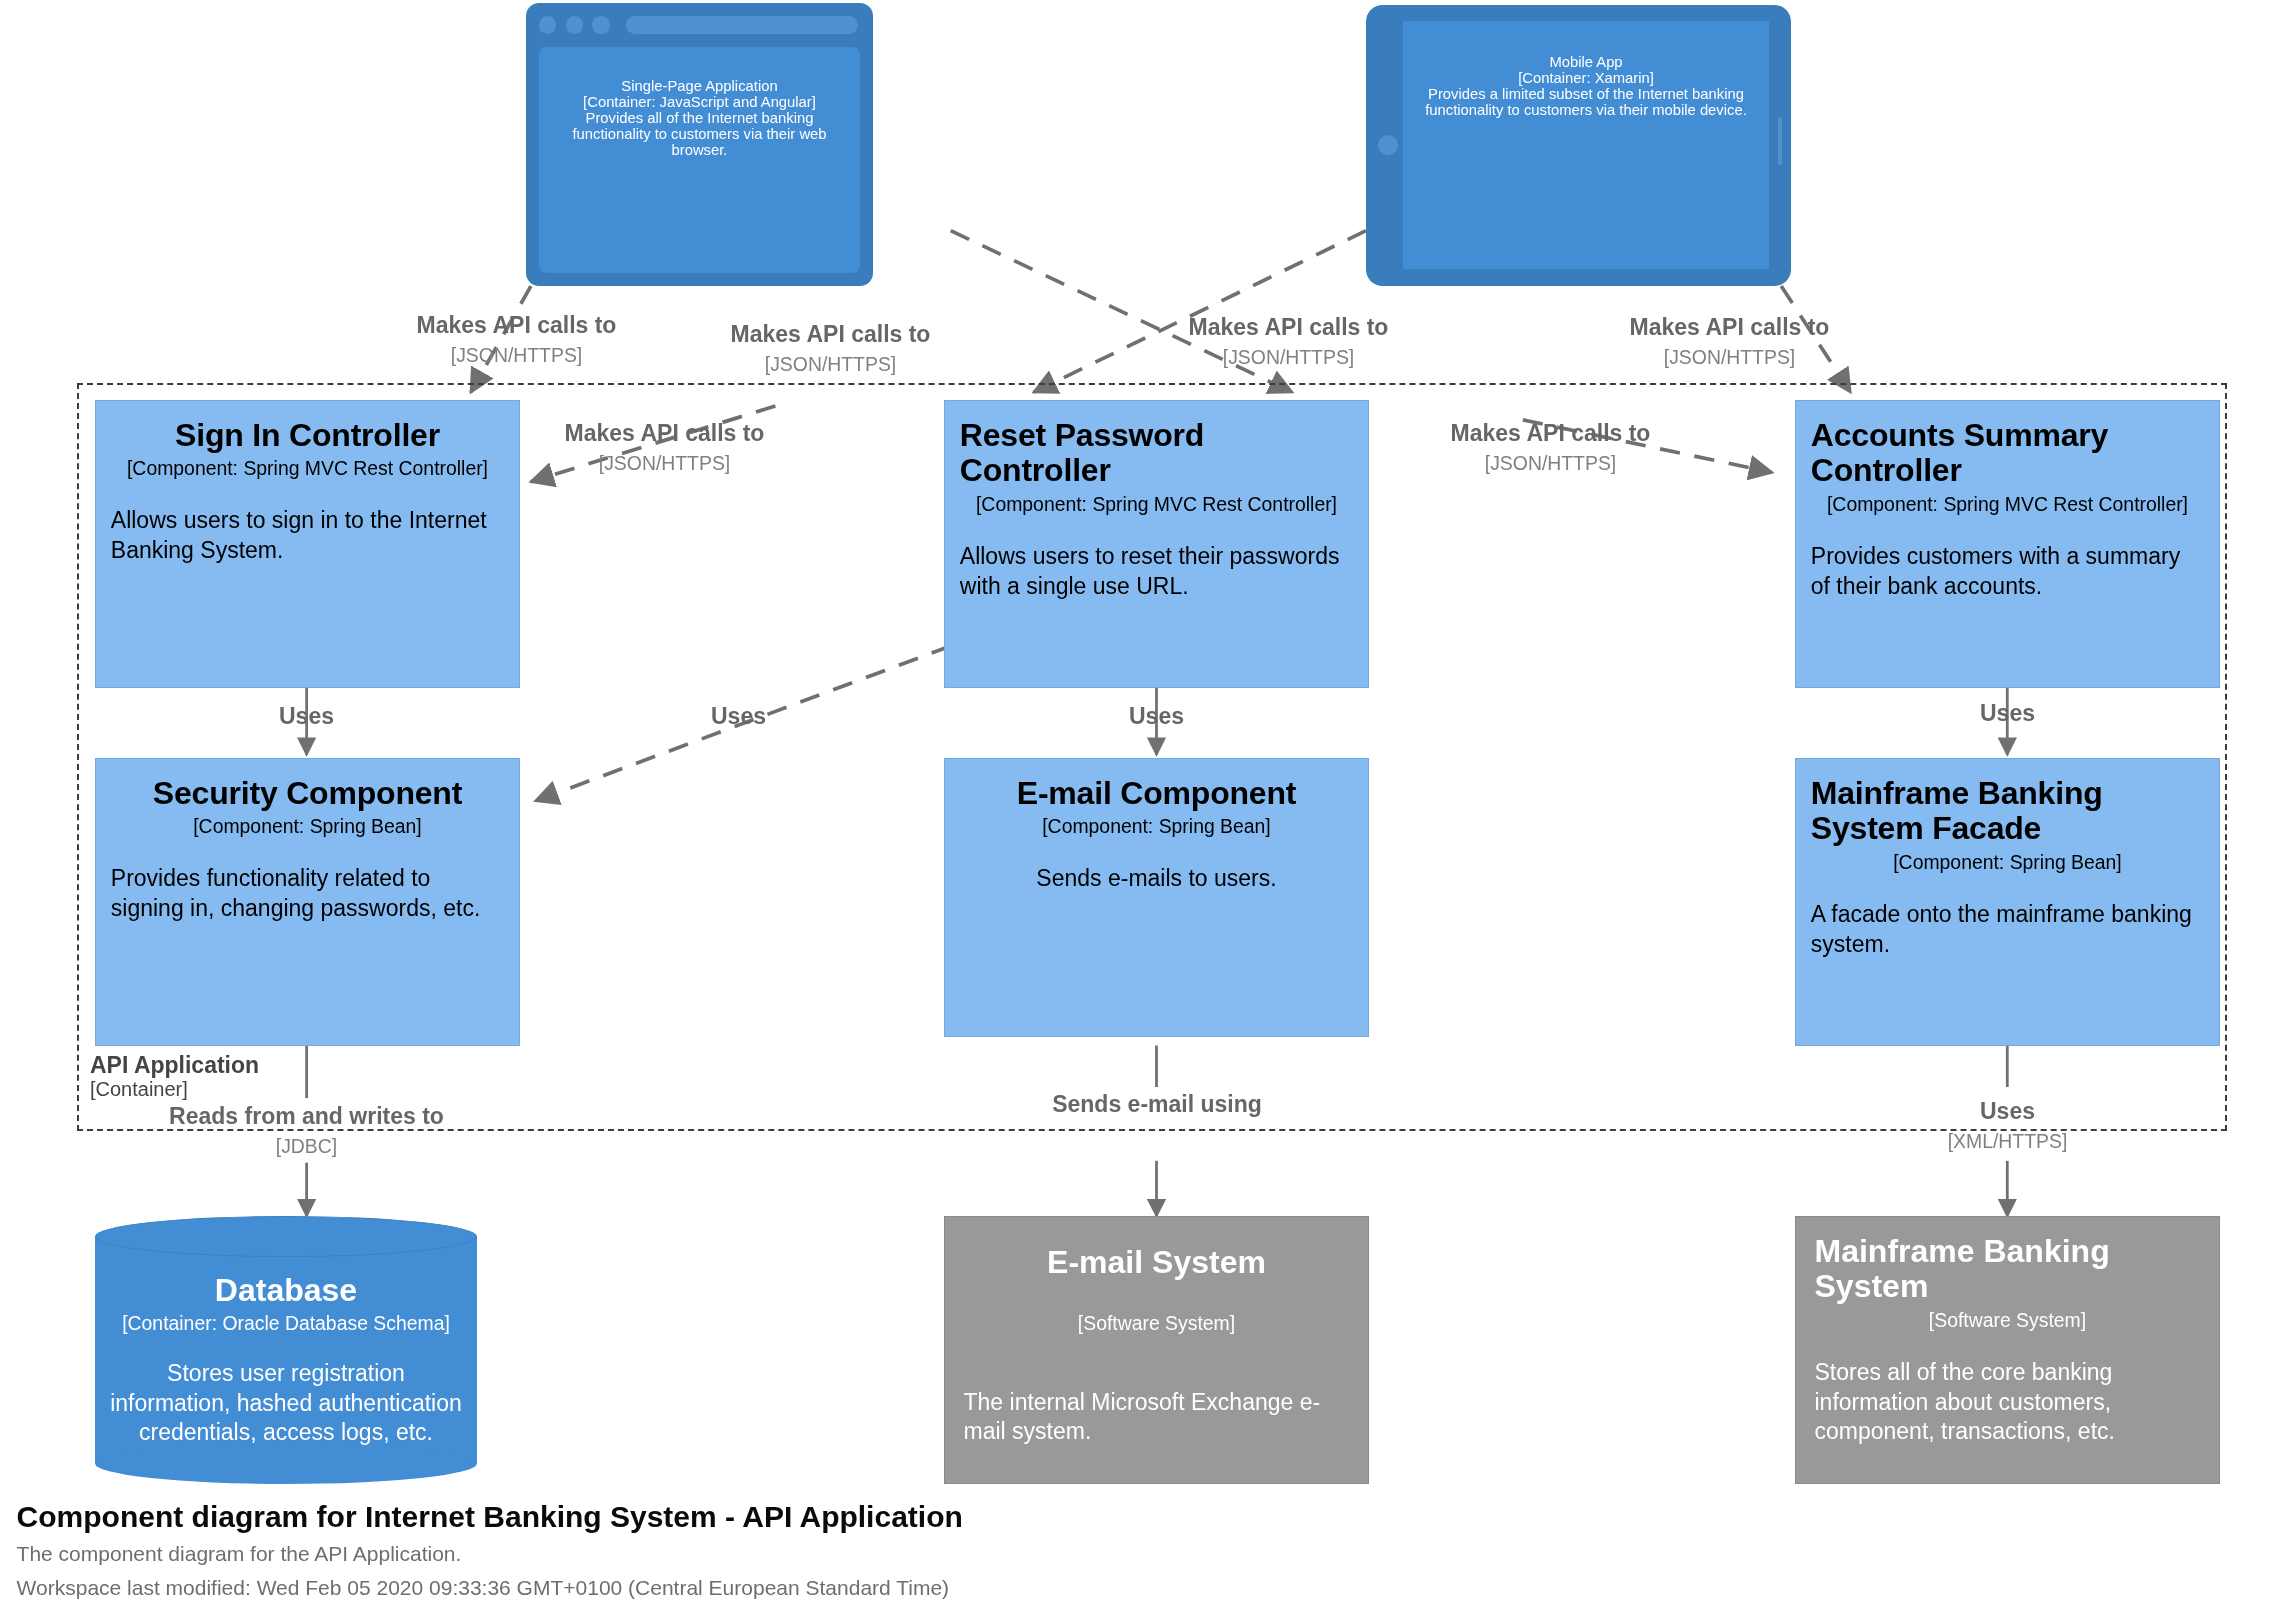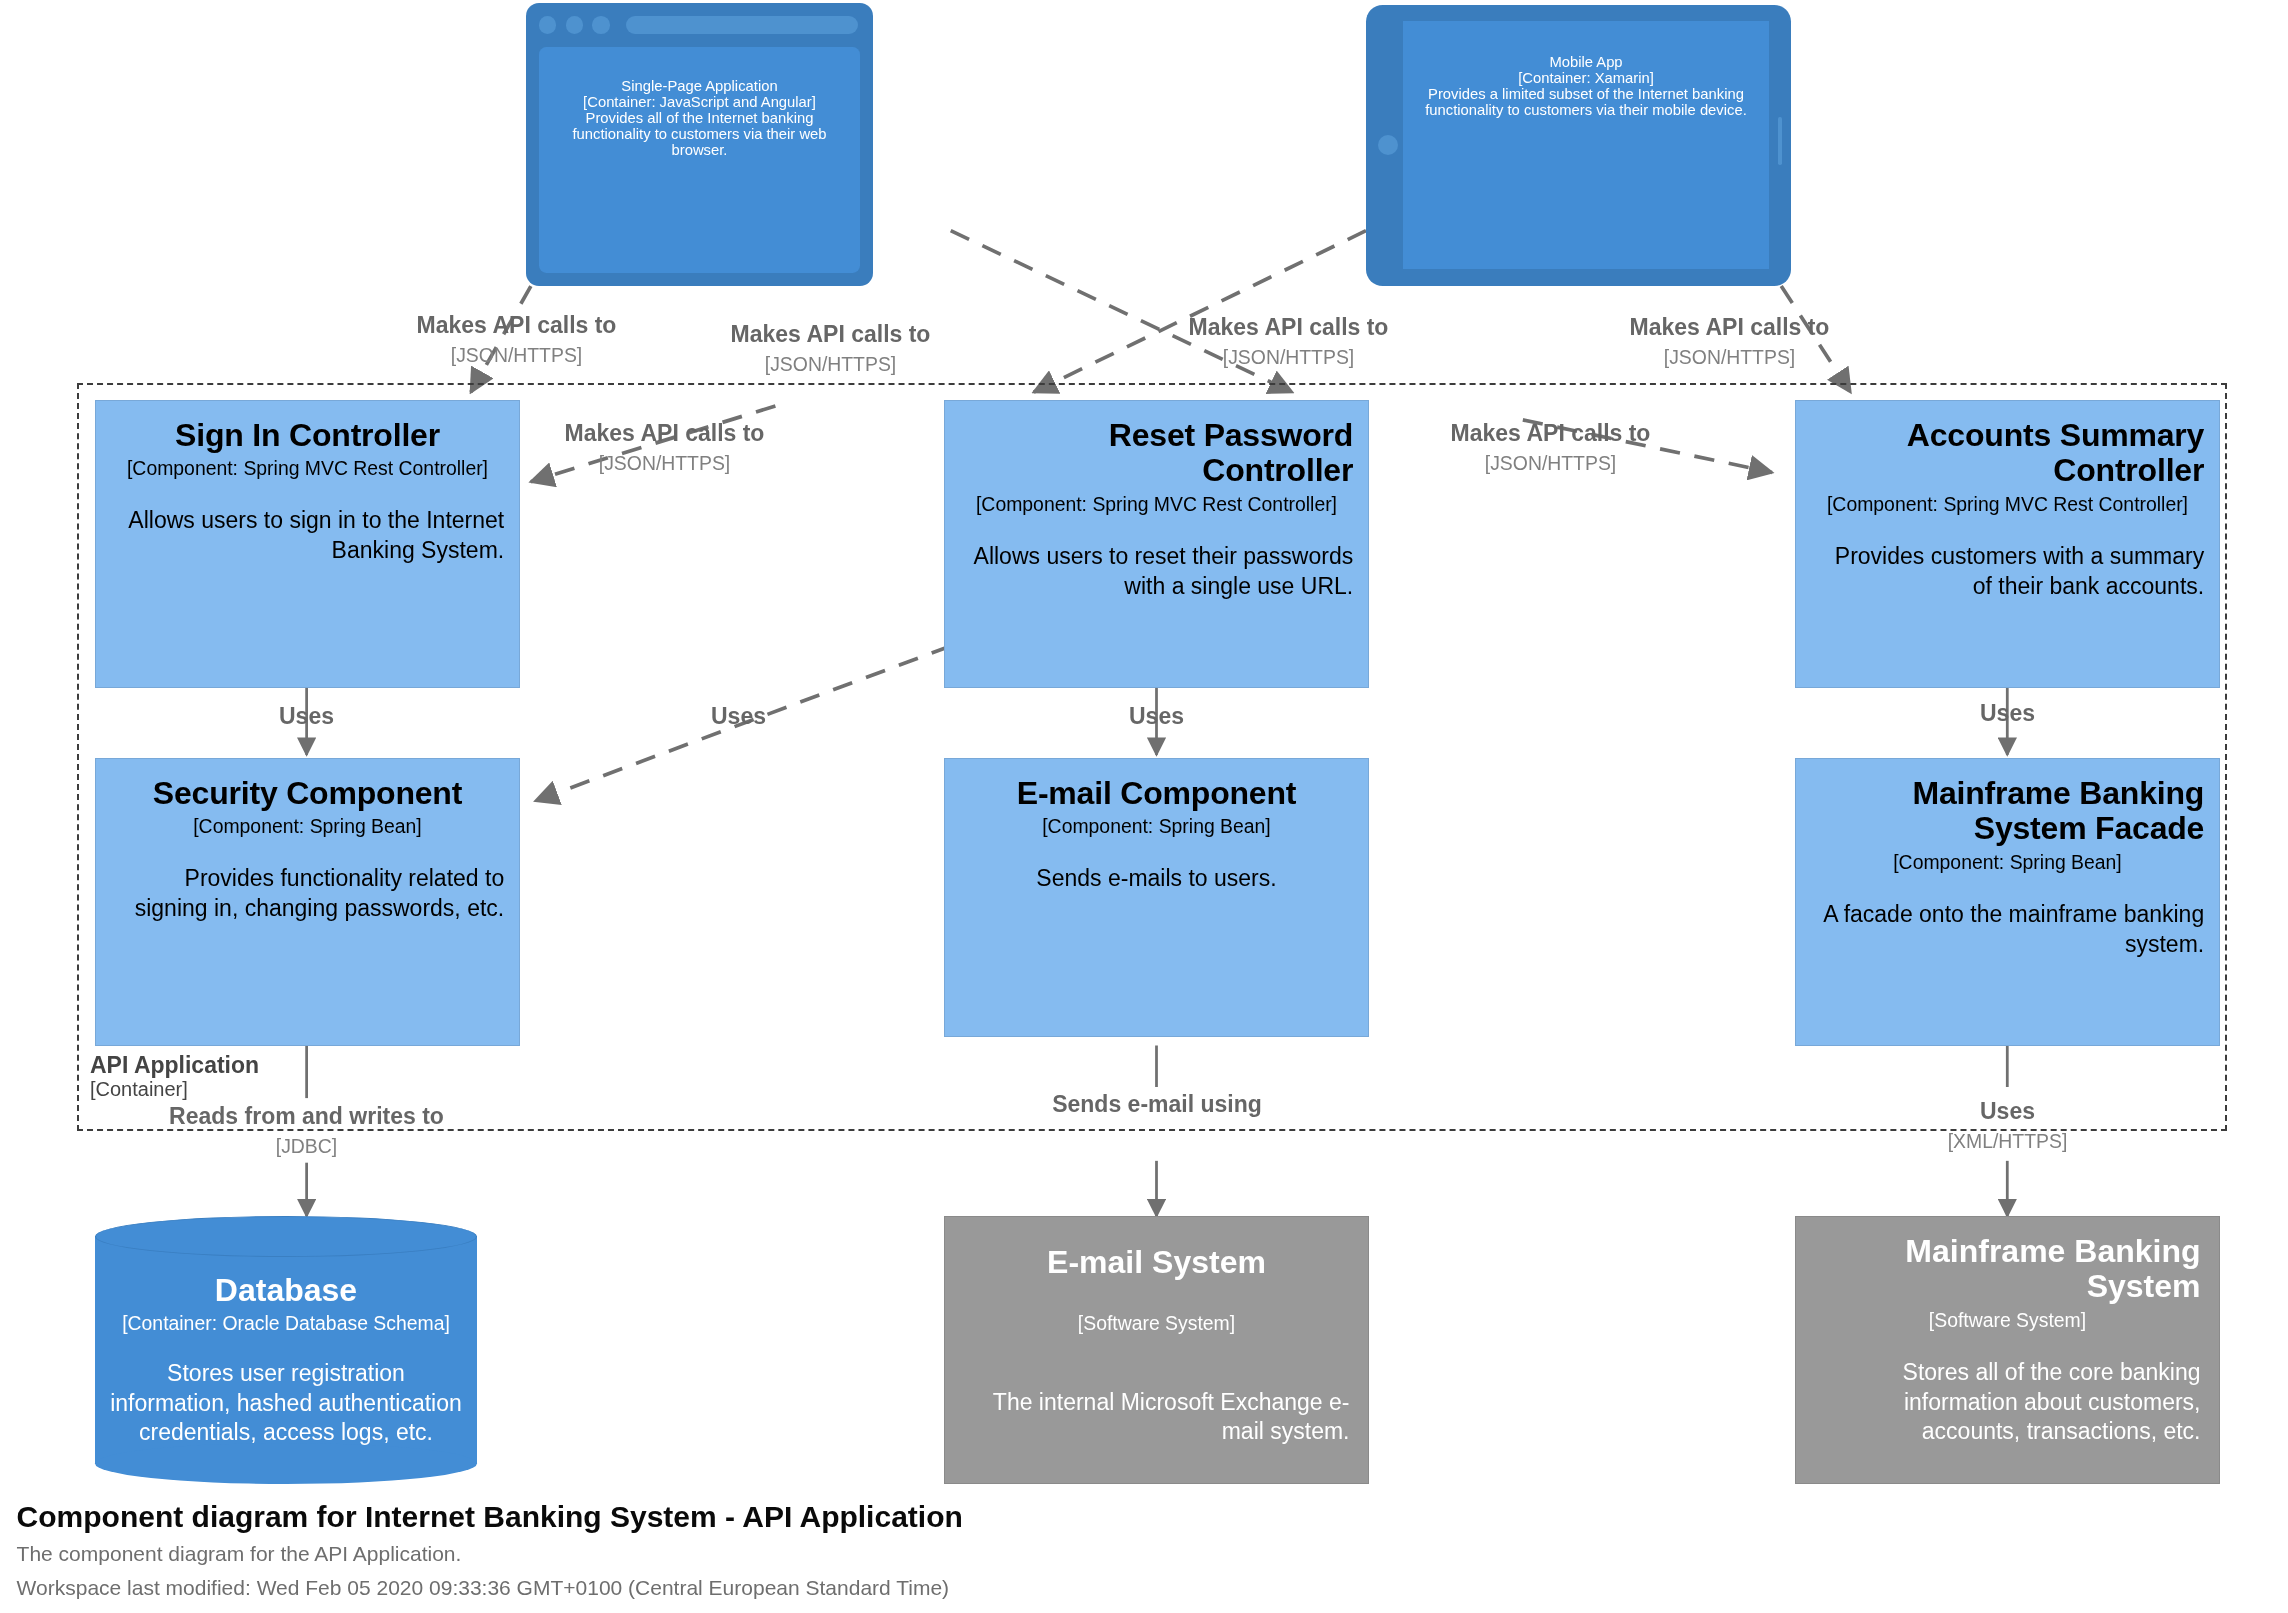--- a/index.html
+++ b/index.html
@@ -26,21 +26,21 @@
     pointer-events: none;
   }
 
   
   .node {
     position: absolute;
     box-sizing: border-box;
     display: flex;
     flex-direction: column;
     align-items: center;
-    text-align: right;
+    text-align: left;
     overflow: hidden;
   }
   .node .title {
     font-weight: bold;
     line-height: 1.12;
   }
   .node .meta {
     line-height: 1.2;
   }
   .node .desc {
@@ -362,21 +362,21 @@
 
   <div class="node ext-system" style="left:944px; top:1216px; width:425px; height:268px;gap:27px;">
     <div class="title">E-mail System</div>
     <div class="meta">[Software System]</div>
     <div class="desc">The internal Microsoft Exchange e-mail system.</div>
   </div>
 
   <div class="node ext-system" style="left:1795px; top:1216px; width:425px; height:268px; padding-top:16.6px;">
     <div class="title">Mainframe Banking System</div>
     <div class="meta">[Software System]</div>
-    <div class="desc">Stores all of the core banking information about customers, accounts, transactions, etc.</div>
+    <div class="desc">Stores all of the core banking information about customers, component, transactions, etc.</div>
   </div>
 
   <div class="rel" style="left:369px; top:312px; width:295px;">
     <div class="rel-desc">Makes API calls to</div>
     <div class="rel-tech">[JSON/HTTPS]</div>
   </div>
 
   <div class="rel" style="left:683px; top:321px; width:295px;">
     <div class="rel-desc">Makes API calls to</div>
     <div class="rel-tech">[JSON/HTTPS]</div>

